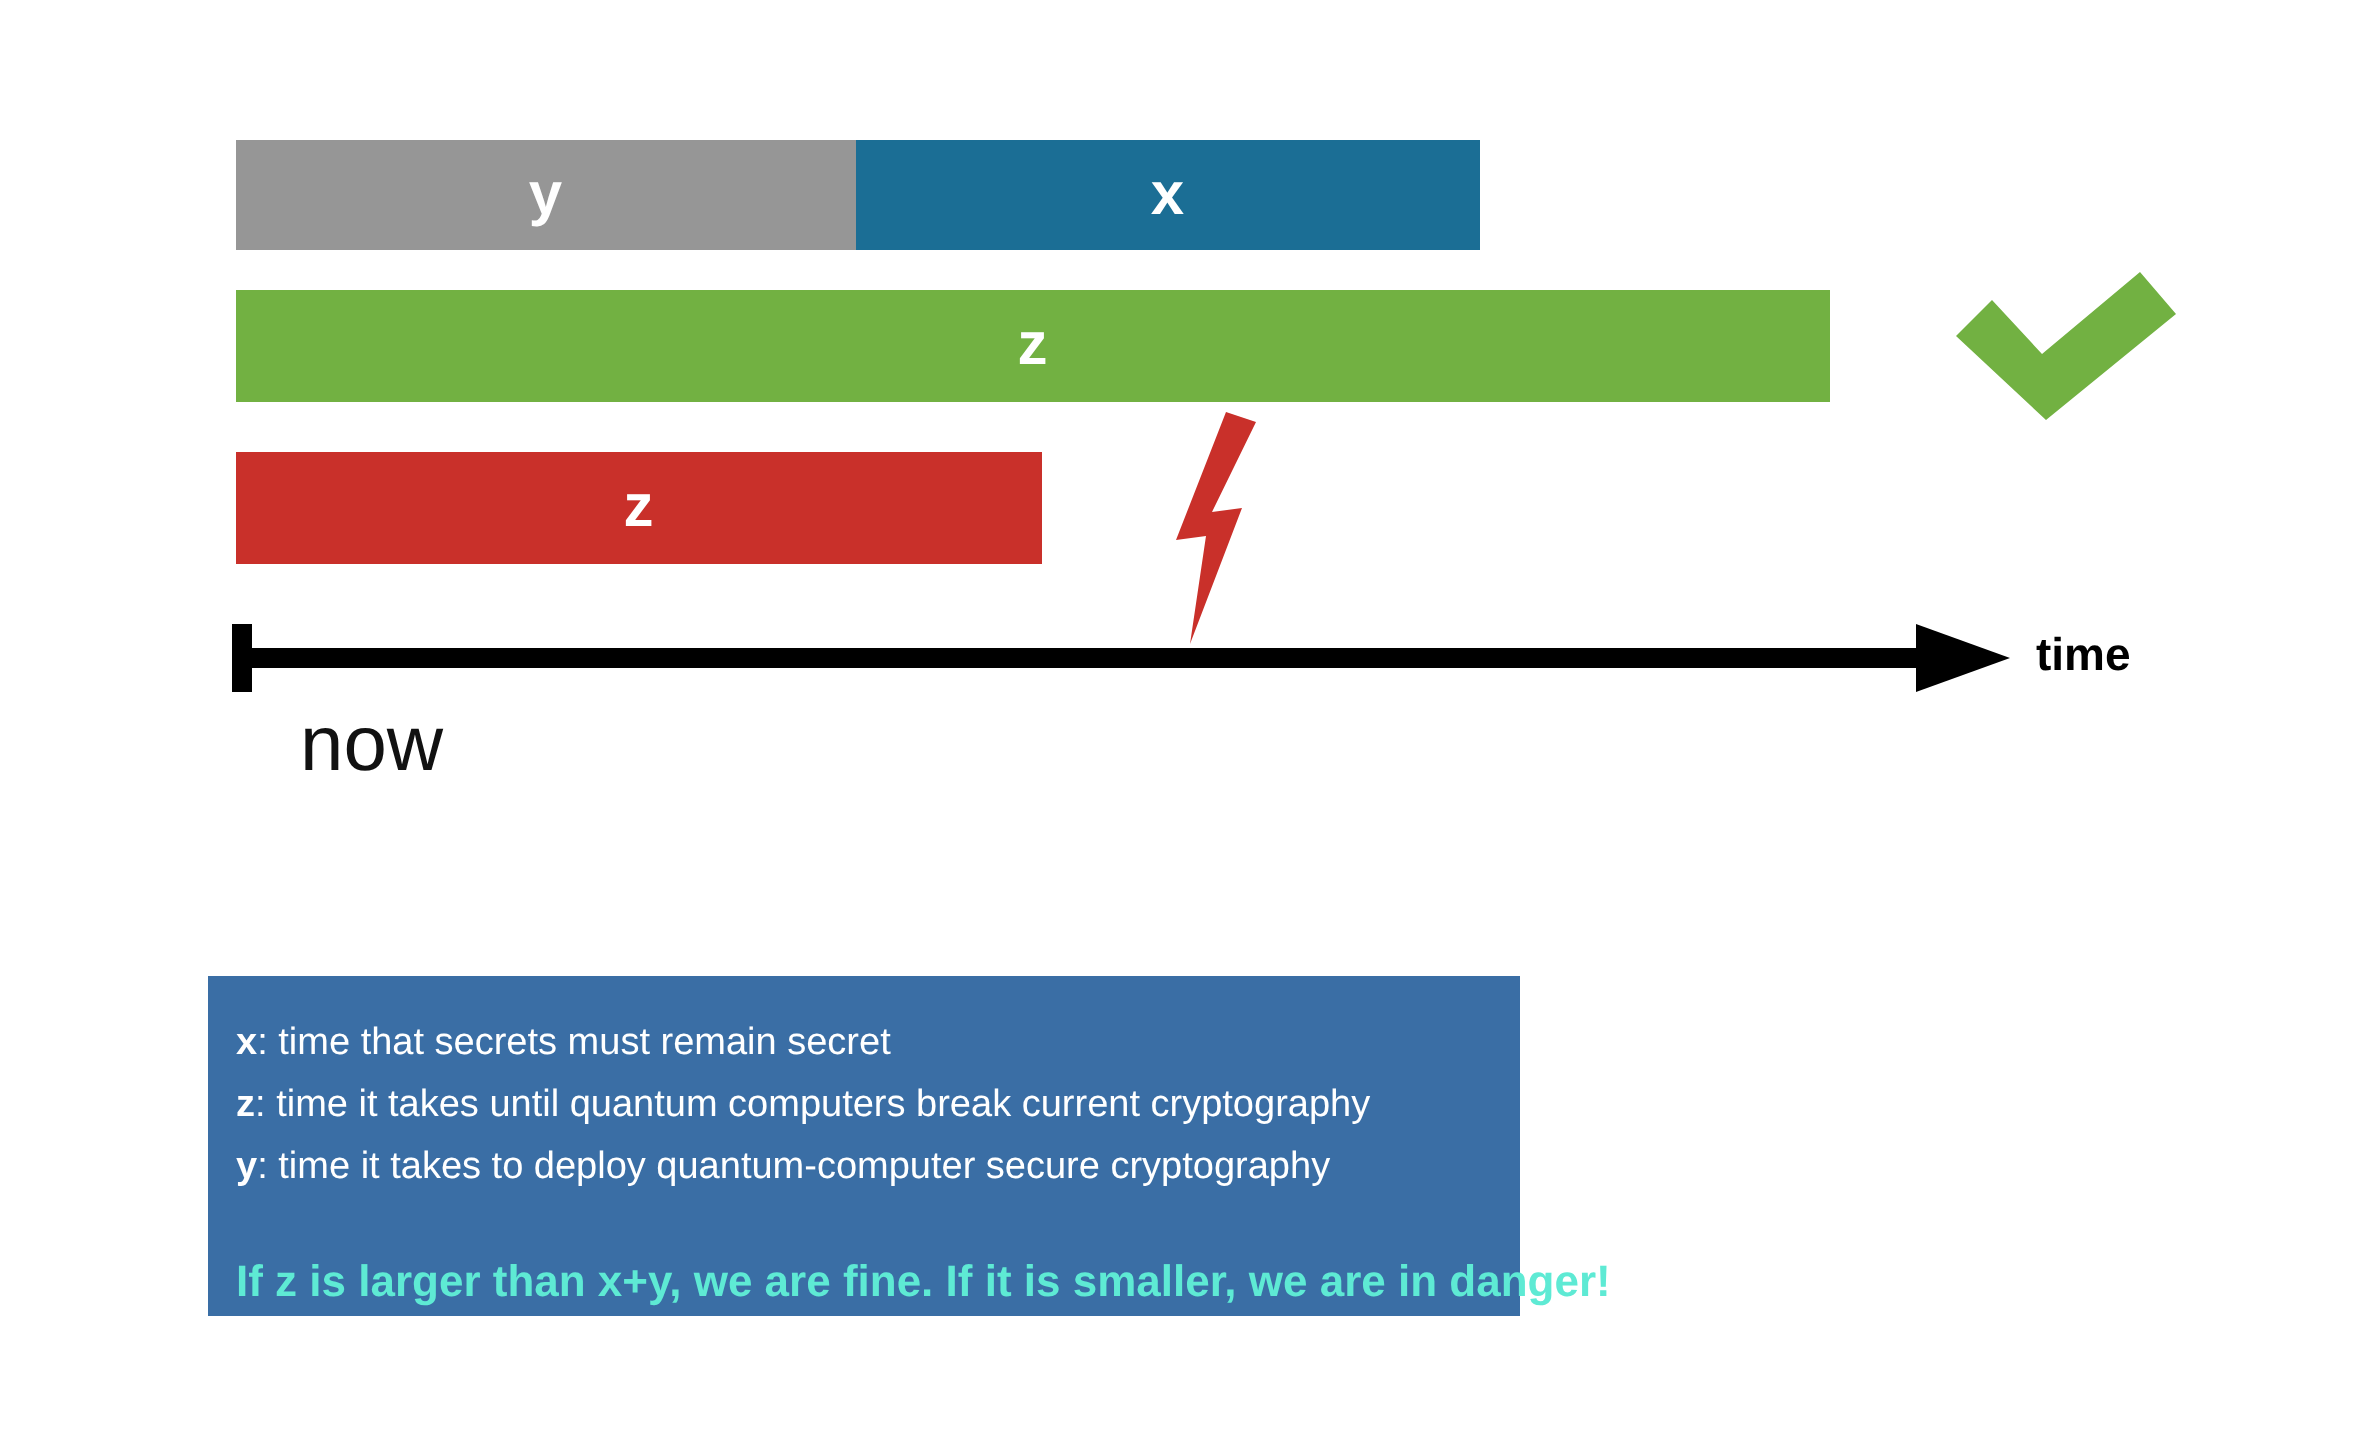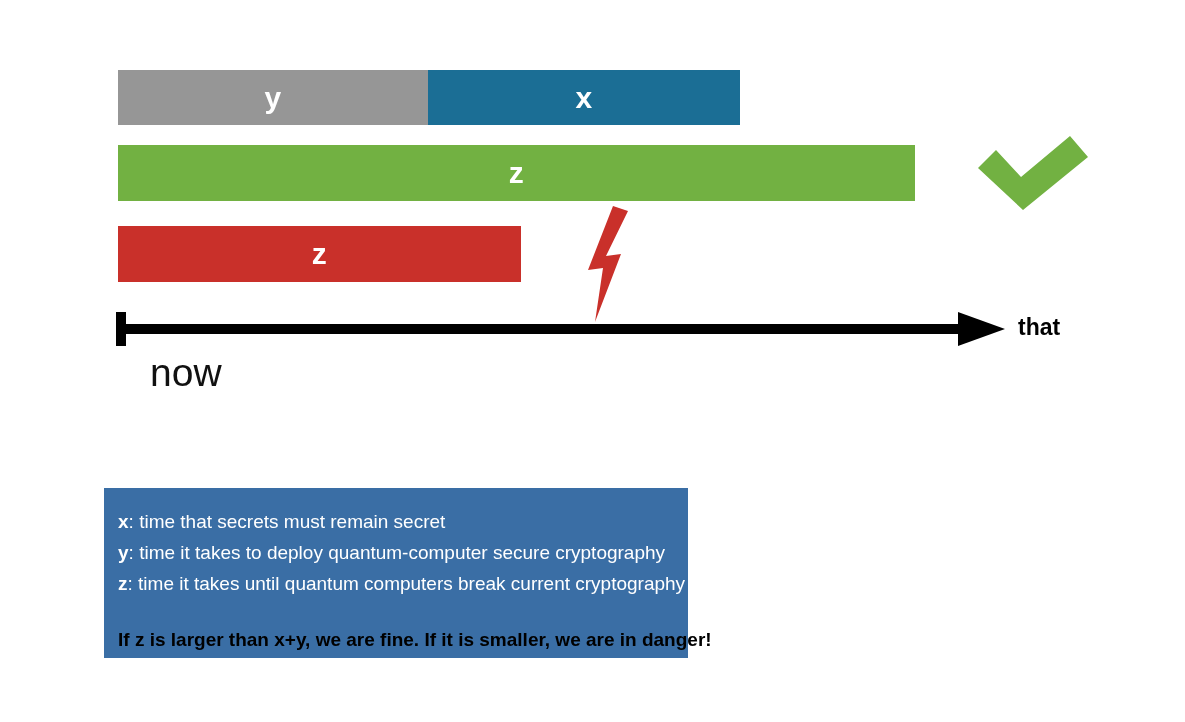--- a/index.html
+++ b/index.html
@@ -121,38 +121,38 @@
   .axis-future {
     left: 813px;
     top: 352px;
   }
 
   
   .legend {
     position: absolute;
     left: 104px;
     top: 488px;
-    width: 584px;
+    width: 656px;
     height: 170px;
     background: #3a6ea5;
     box-sizing: border-box;
     padding: 18px 0 0 14px;
   }
   .legend-line {
     color: #ffffff;
     font-size: 19px;
     line-height: 31px;
     white-space: nowrap;
   }
   .legend-line .key {
     font-weight: bold;
   }
   .legend-conclusion {
-    color: #000000;
-    font-size: 19px;
+    color: #5eead4;
+    font-size: 22px;
     font-weight: bold;
     line-height: 1;
     margin-top: 31px;
     white-space: nowrap;
   }
 </style>
 </head>
 <body>
 
 <div class="stage">
@@ -189,29 +189,29 @@
     <svg viewBox="0 0 905 48" width="905" height="48" xmlns="http://www.w3.org/2000/svg">
 
       <rect x="6" y="7" width="10" height="34" fill="#000000"></rect>
 
       <rect x="6" y="19" width="848" height="10" fill="#000000"></rect>
 
       <polygon points="848,7 895,24 848,41" fill="#000000"></polygon>
     </svg>
   </div>
 
-  <div class="axis-time-label">that</div>
+  <div class="axis-time-label">time</div>
   <div class="axis-endpoint axis-now">now</div>
 
   <div class="legend">
     <div class="legend-line">
       <span class="key">x</span><span>: </span><span>time that secrets must remain secret</span>
     </div>
     <div class="legend-line">
+      <span class="key">z</span><span>: </span><span>time it takes until quantum computers break current cryptography</span>
+    </div>
+    <div class="legend-line">
       <span class="key">y</span><span>: </span><span>time it takes to deploy quantum-computer secure cryptography</span>
     </div>
-    <div class="legend-line">
-      <span class="key">z</span><span>: </span><span>time it takes until quantum computers break current cryptography</span>
-    </div>
     <div class="legend-conclusion">If z is larger than x+y, we are fine. If it is smaller, we are in danger!</div>
   </div>
 
 </div>
 
 </body></html>

